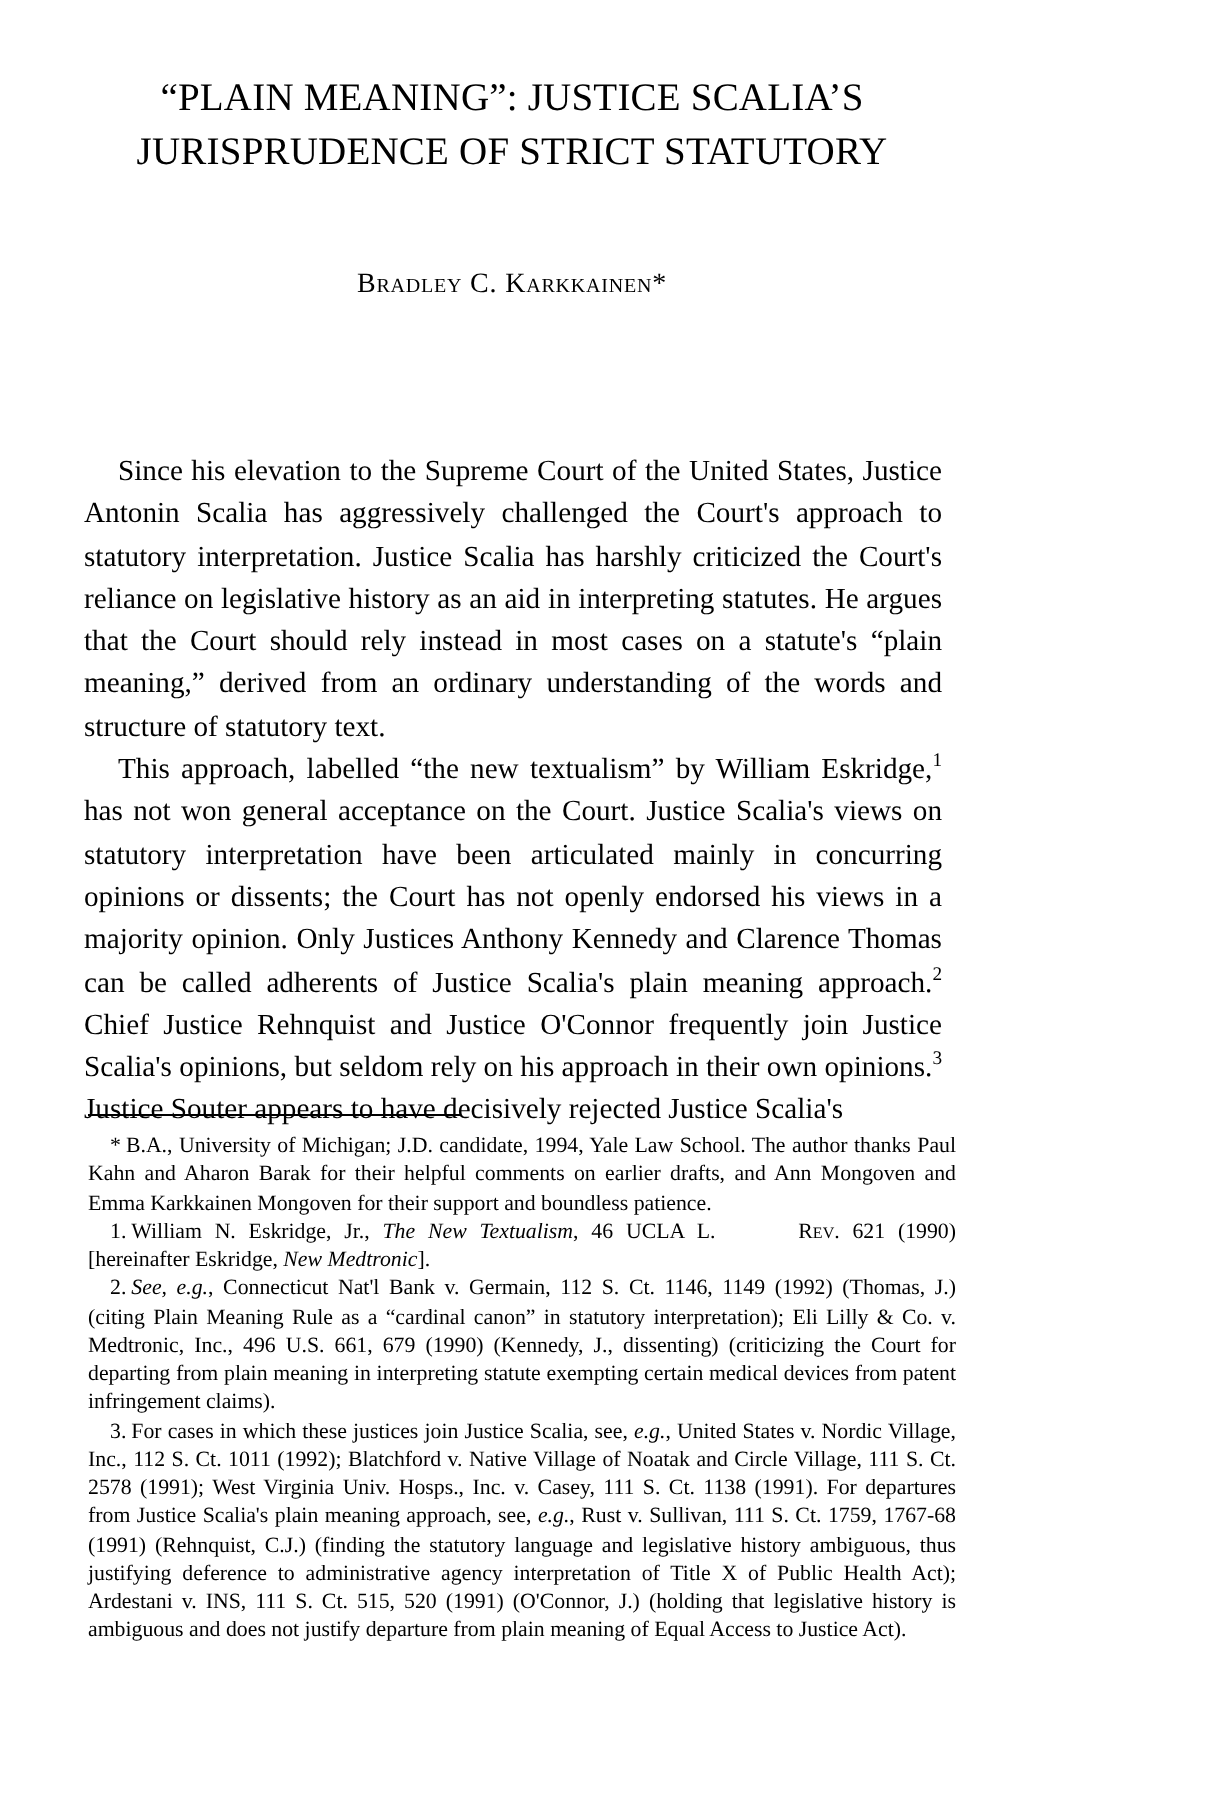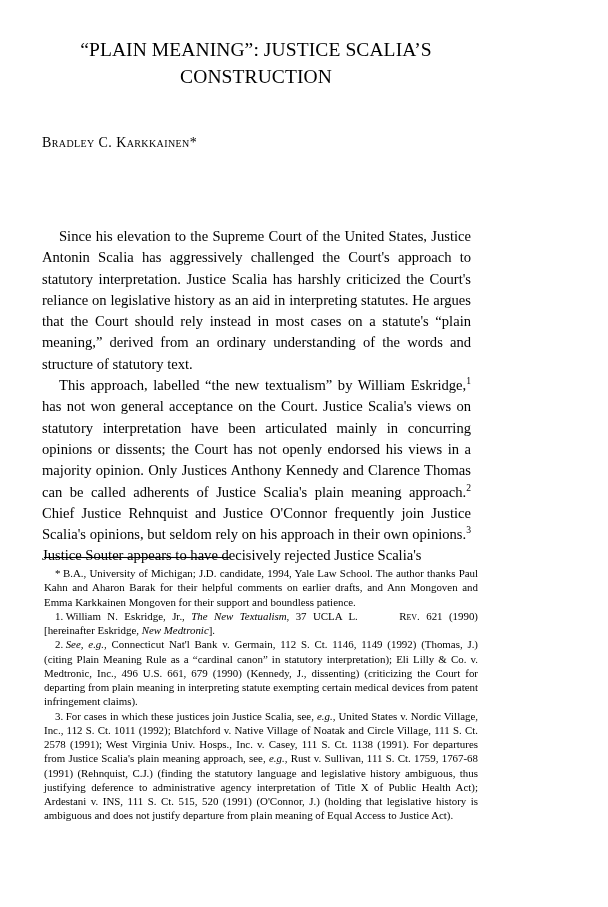--- a/index.html
+++ b/index.html
@@ -36,20 +36,21 @@
     line-height: 27px;
     letter-spacing: 0.1px;
     font-weight: 400;
     white-space: nowrap;
   }
   .author-line {
     position: absolute;
     left: 42px;
     top: 135px;
     width: 428px;
+    text-align: center;
     font-size: 14px;
     font-variant: small-caps;
     letter-spacing: 0.4px;
   }
   
   .section-heading {
     position: absolute;
     left: 42px;
     top: 192px;
     width: 428px;
@@ -122,38 +123,38 @@
   i, .it {
   }
 </style>
 </head>
 <body>
 
 <div class="page">
 
   <div class="title-block">
     <div class="title-line">“PLAIN MEANING”: JUSTICE SCALIA’S</div>
-    <div class="title-line">CONSTRUCTION</div>
+    <div class="title-line">JURISPRUDENCE OF STRICT STATUTORY</div>
   </div>
 
   <div class="author-line">Bradley C. Karkkainen*</div>
 
 
   <div class="body-text">
     <p>Since his elevation to the Supreme Court of the United States, Justice Antonin Scalia has aggressively challenged the Court's approach to statutory interpretation. Justice Scalia has harshly criticized the Court's reliance on legislative history as an aid in interpreting statutes. He argues that the Court should rely instead in most cases on a statute's “plain meaning,” derived from an ordinary understanding of the words and structure of statutory text.</p>
     <p><span>This approach, labelled “the new textualism” by William Eskridge,</span><sup>1</sup><span> has not won general acceptance on the Court. Justice Scalia's views on statutory interpretation have been articulated mainly in concurring opinions or dissents; the Court has not openly endorsed his views in a majority opinion. Only Justices Anthony Kennedy and Clarence Thomas can be called adherents of Justice Scalia's plain meaning approach.</span><sup>2</sup><span> Chief Justice Rehnquist and Justice O'Connor frequently join Justice Scalia's opinions, but seldom rely on his approach in their own opinions.</span><sup>3</sup><span> Justice Souter appears to have decisively rejected Justice Scalia's</span></p>
   </div>
 
   <div class="fn-rule"></div>
 
   <div class="footnotes">
 
     <p class="star"><span class="fn-num">*</span><span>B.A., University of Michigan; J.D. candidate, 1994, Yale Law School. The author thanks Paul Kahn and Aharon Barak for their helpful comments on earlier drafts, and Ann Mongoven and Emma Karkkainen Mongoven for their support and boundless patience.</span></p>
 
-    <p><span class="fn-num">1.</span><span>William N. Eskridge, Jr., </span><i>The New Textualism</i><span>, 37 UCLA L. </span><span class="sc">Rev.</span><span> 621 (1990) [hereinafter Eskridge, </span><i>New Medtronic</i><span>].</span></p>
+    <p><span class="fn-num">1.</span><span>William N. Eskridge, Jr., </span><i>The New Textualism</i><span>, 46 UCLA L. </span><span class="sc">Rev.</span><span> 621 (1990) [hereinafter Eskridge, </span><i>New Medtronic</i><span>].</span></p>
 
     <p><span class="fn-num">2.</span><i>See, e.g.</i><span>, Connecticut Nat'l Bank v. Germain, 112 S. Ct. 1146, 1149 (1992) (Thomas, J.) (citing Plain Meaning Rule as a “cardinal canon” in statutory interpretation); Eli Lilly &amp; Co. v. Medtronic, Inc., 496 U.S. 661, 679 (1990) (Kennedy, J., dissenting) (criticizing the Court for departing from plain meaning in interpreting statute exempting certain medical devices from patent infringement claims).</span></p>
 
     <p><span class="fn-num">3.</span><span>For cases in which these justices join Justice Scalia, see, </span><i>e.g.</i><span>, United States v. Nordic Village, Inc., 112 S. Ct. 1011 (1992); Blatchford v. Native Village of Noatak and Circle Village, 111 S. Ct. 2578 (1991); West Virginia Univ. Hosps., Inc. v. Casey, 111 S. Ct. 1138 (1991). For departures from Justice Scalia's plain meaning approach, see, </span><i>e.g.</i><span>, Rust v. Sullivan, 111 S. Ct. 1759, 1767-68 (1991) (Rehnquist, C.J.) (finding the statutory language and legislative history ambiguous, thus justifying deference to administrative agency interpretation of Title X of Public Health Act); Ardestani v. INS, 111 S. Ct. 515, 520 (1991) (O'Connor, J.) (holding that legislative history is ambiguous and does not justify departure from plain meaning of Equal Access to Justice Act).</span></p>
 
   </div>
 
 </div>
 
 </body></html>

